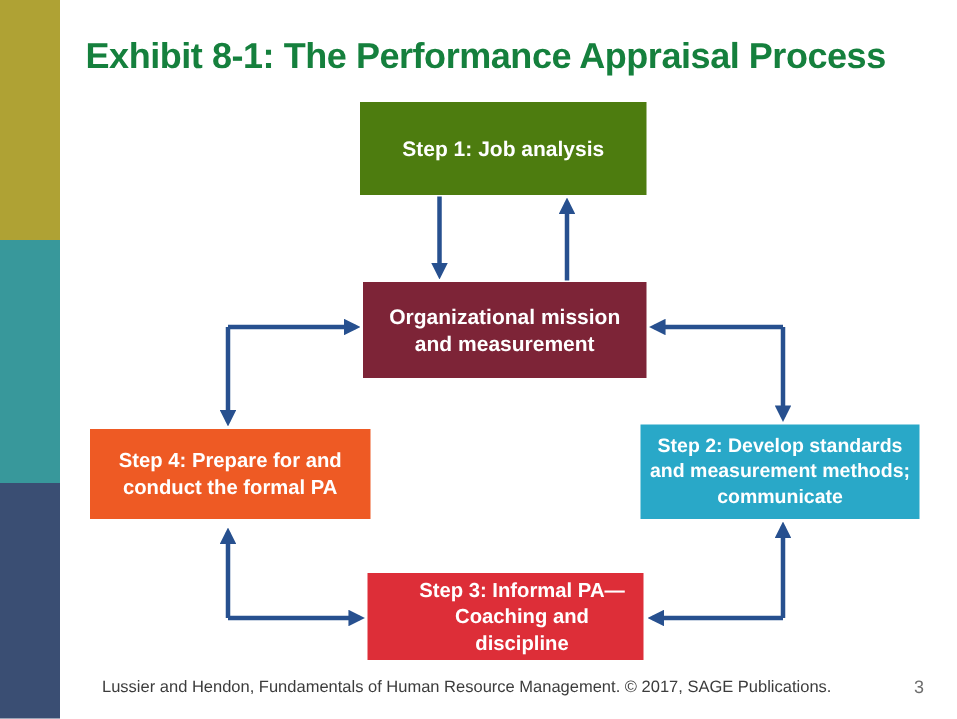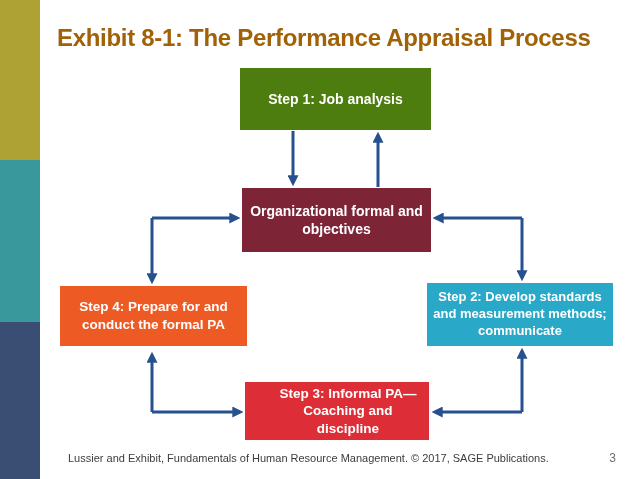--- a/index.html
+++ b/index.html
@@ -45,21 +45,21 @@
 </style>
 </head>
 <body>
 
 <div class="sidebar">
   <div class="seg seg1" style="background: rgb(175, 162, 52);"></div>
   <div class="seg seg2" style="background: rgb(56, 152, 155);"></div>
   <div class="seg seg3" style="background: rgb(58, 78, 115);"></div>
 </div>
 
-<div class="slide-title" style="color: #a16207;">Exhibit 8-1: The Performance Appraisal Process</div>
+<div class="slide-title" style="color: #15803d;">Exhibit 8-1: The Performance Appraisal Process</div>
 
 <svg class="arrows" viewBox="0 0 638 479">
   <defs>
     <marker id="ah" viewBox="0 0 10 10" refX="7" refY="5" markerWidth="11" markerHeight="11" markerUnits="userSpaceOnUse" orient="auto">
       <path class="arrow-head" d="M0,0 L10,5 L0,10 Z" fill="#27508F"></path>
     </marker>
   </defs>
 
   <path class="arrow" d="M293,131 L293,183" marker-end="url(#ah)" stroke="#27508F"></path>
   <path class="arrow" d="M378,187 L378,135" marker-end="url(#ah)" stroke="#27508F"></path>
@@ -75,31 +75,31 @@
 
   <path class="arrow" d="M522,412 L435,412" marker-end="url(#ah)" stroke="#27508F"></path>
   <path class="arrow" d="M522,412 L522,351" marker-end="url(#ah)" stroke="#27508F"></path>
 </svg>
 
 <div class="node node-step1" style="background: #4d7c0f;">
   <span>Step 1: Job analysis</span>
 </div>
 
 <div class="node node-mission" style="background: rgb(125, 36, 55);">
-  <span>Organizational formal and objectives</span>
+  <span>Organizational mission and measurement</span>
 </div>
 
 <div class="node node-step2" style="background: rgb(41, 168, 200);">
   <span>Step 2: Develop standards and measurement methods; communicate</span>
 </div>
 
 <div class="node node-step4" style="background: rgb(238, 90, 36);">
   <span>Step 4: Prepare for and conduct the formal PA</span>
 </div>
 
 <div class="node node-step3" style="background: rgb(221, 46, 56); padding-left: 28px;">
   <span>Step 3: Informal PA— Coaching and discipline</span>
 </div>
 
 <div class="footer">
-  <span class="citation">Lussier and Exhibit, Fundamentals of Human Resource Management. © 2017, SAGE Publications.</span>
+  <span class="citation">Lussier and Hendon, Fundamentals of Human Resource Management. © 2017, SAGE Publications.</span>
   <span class="pagenum">3</span>
 </div>
 
 </body></html>

